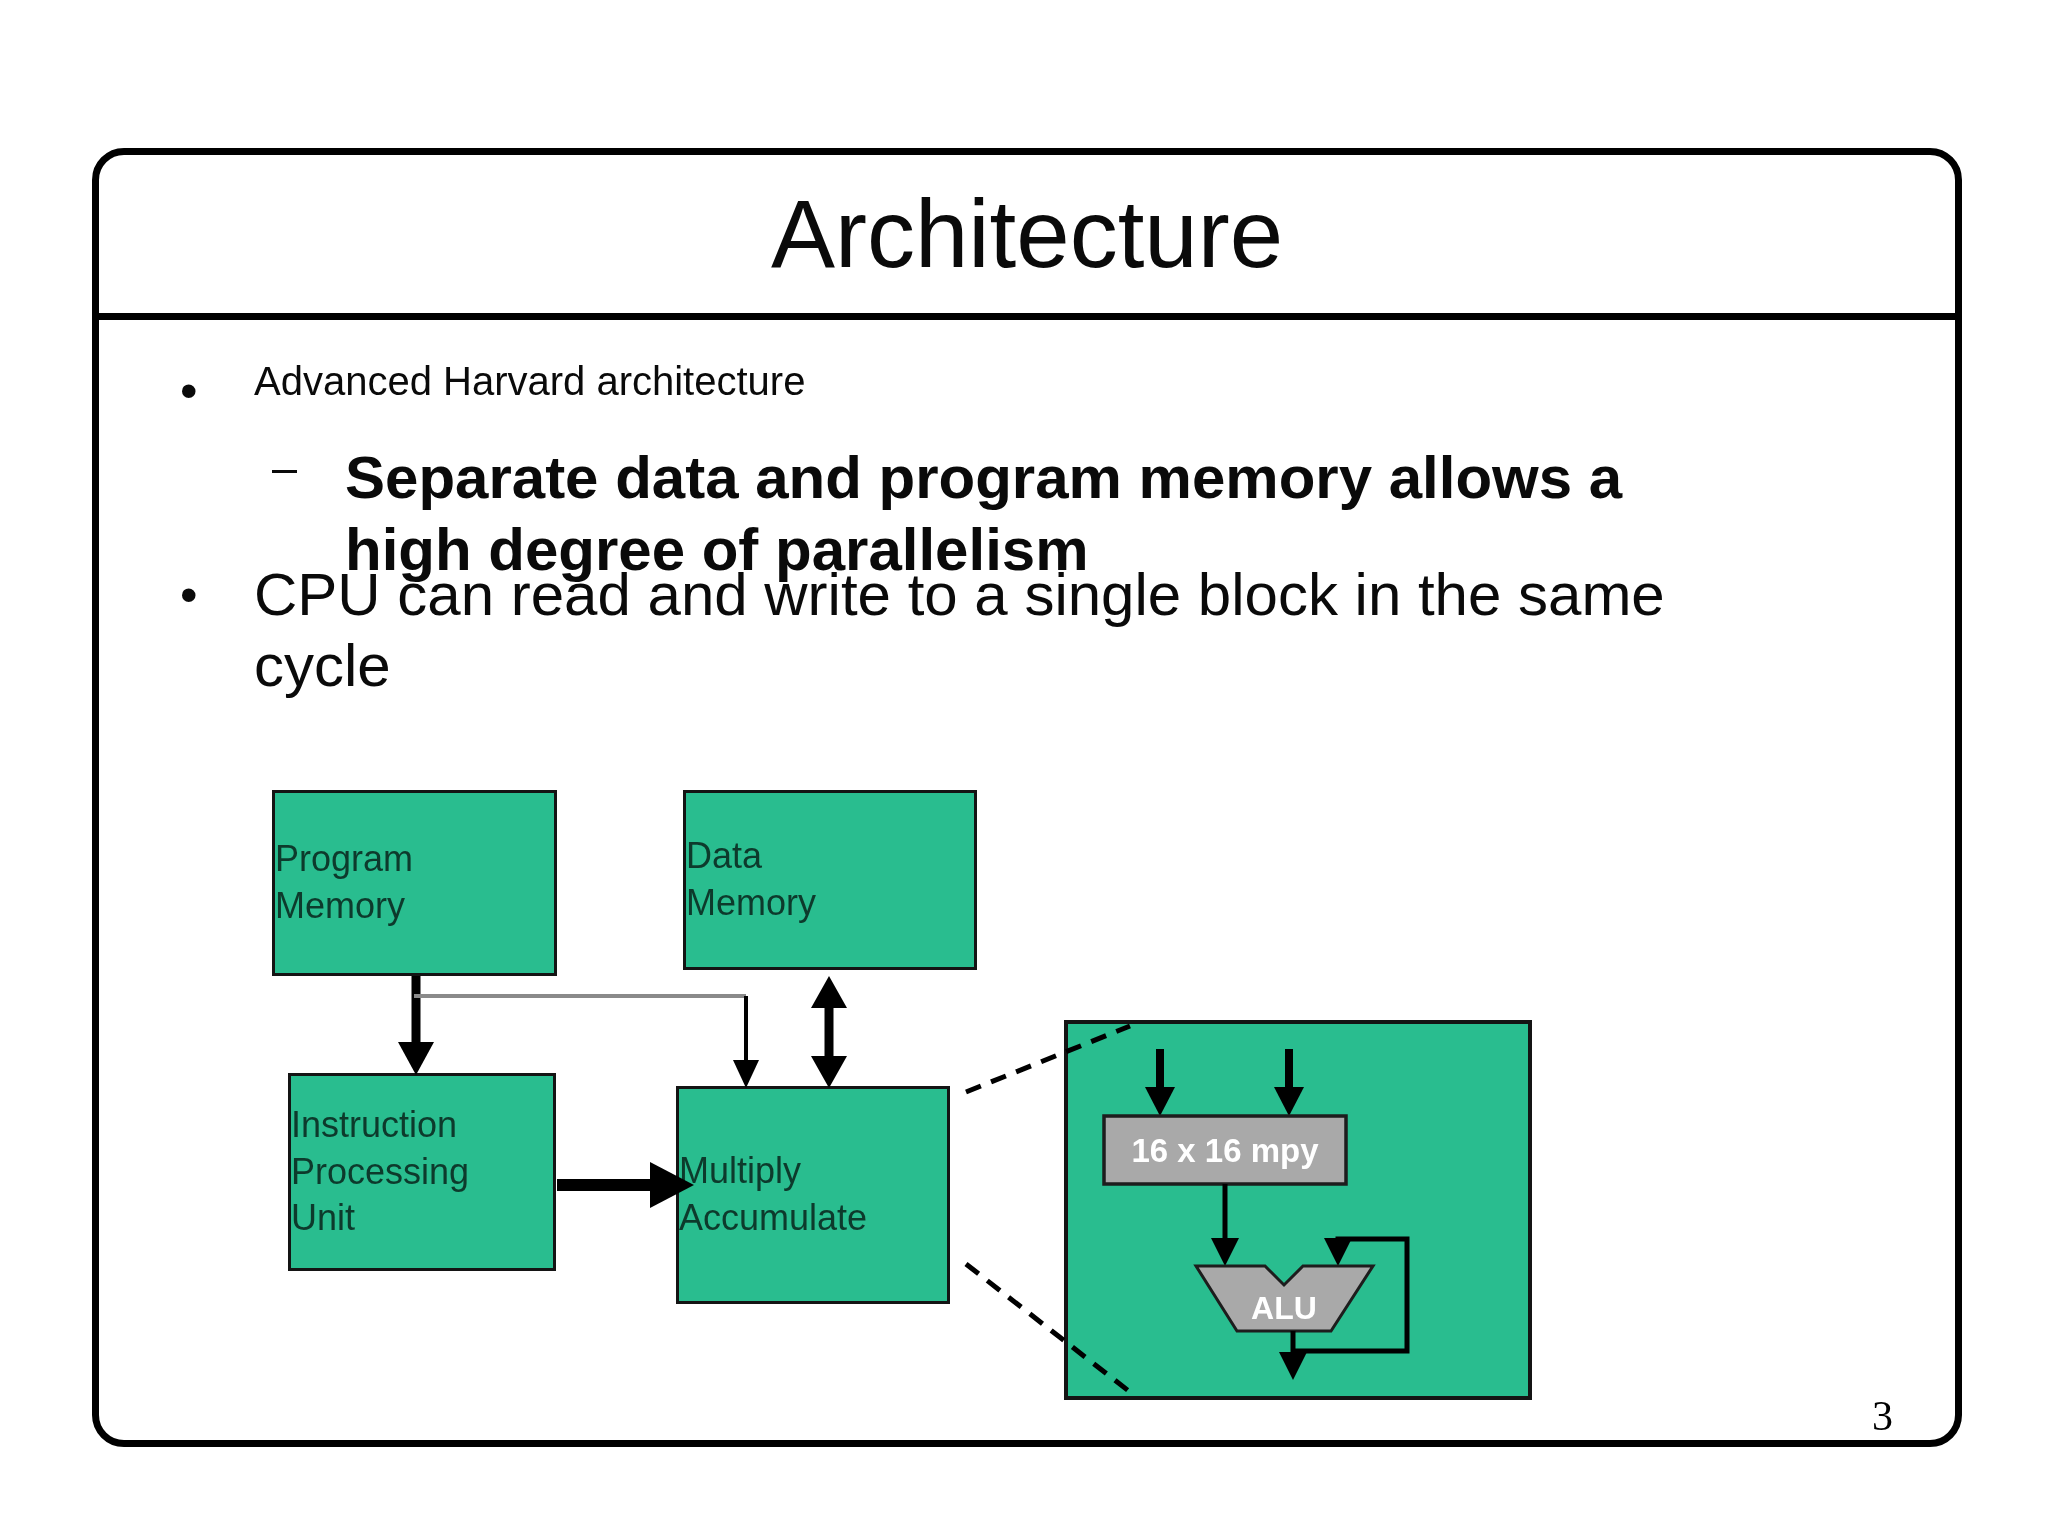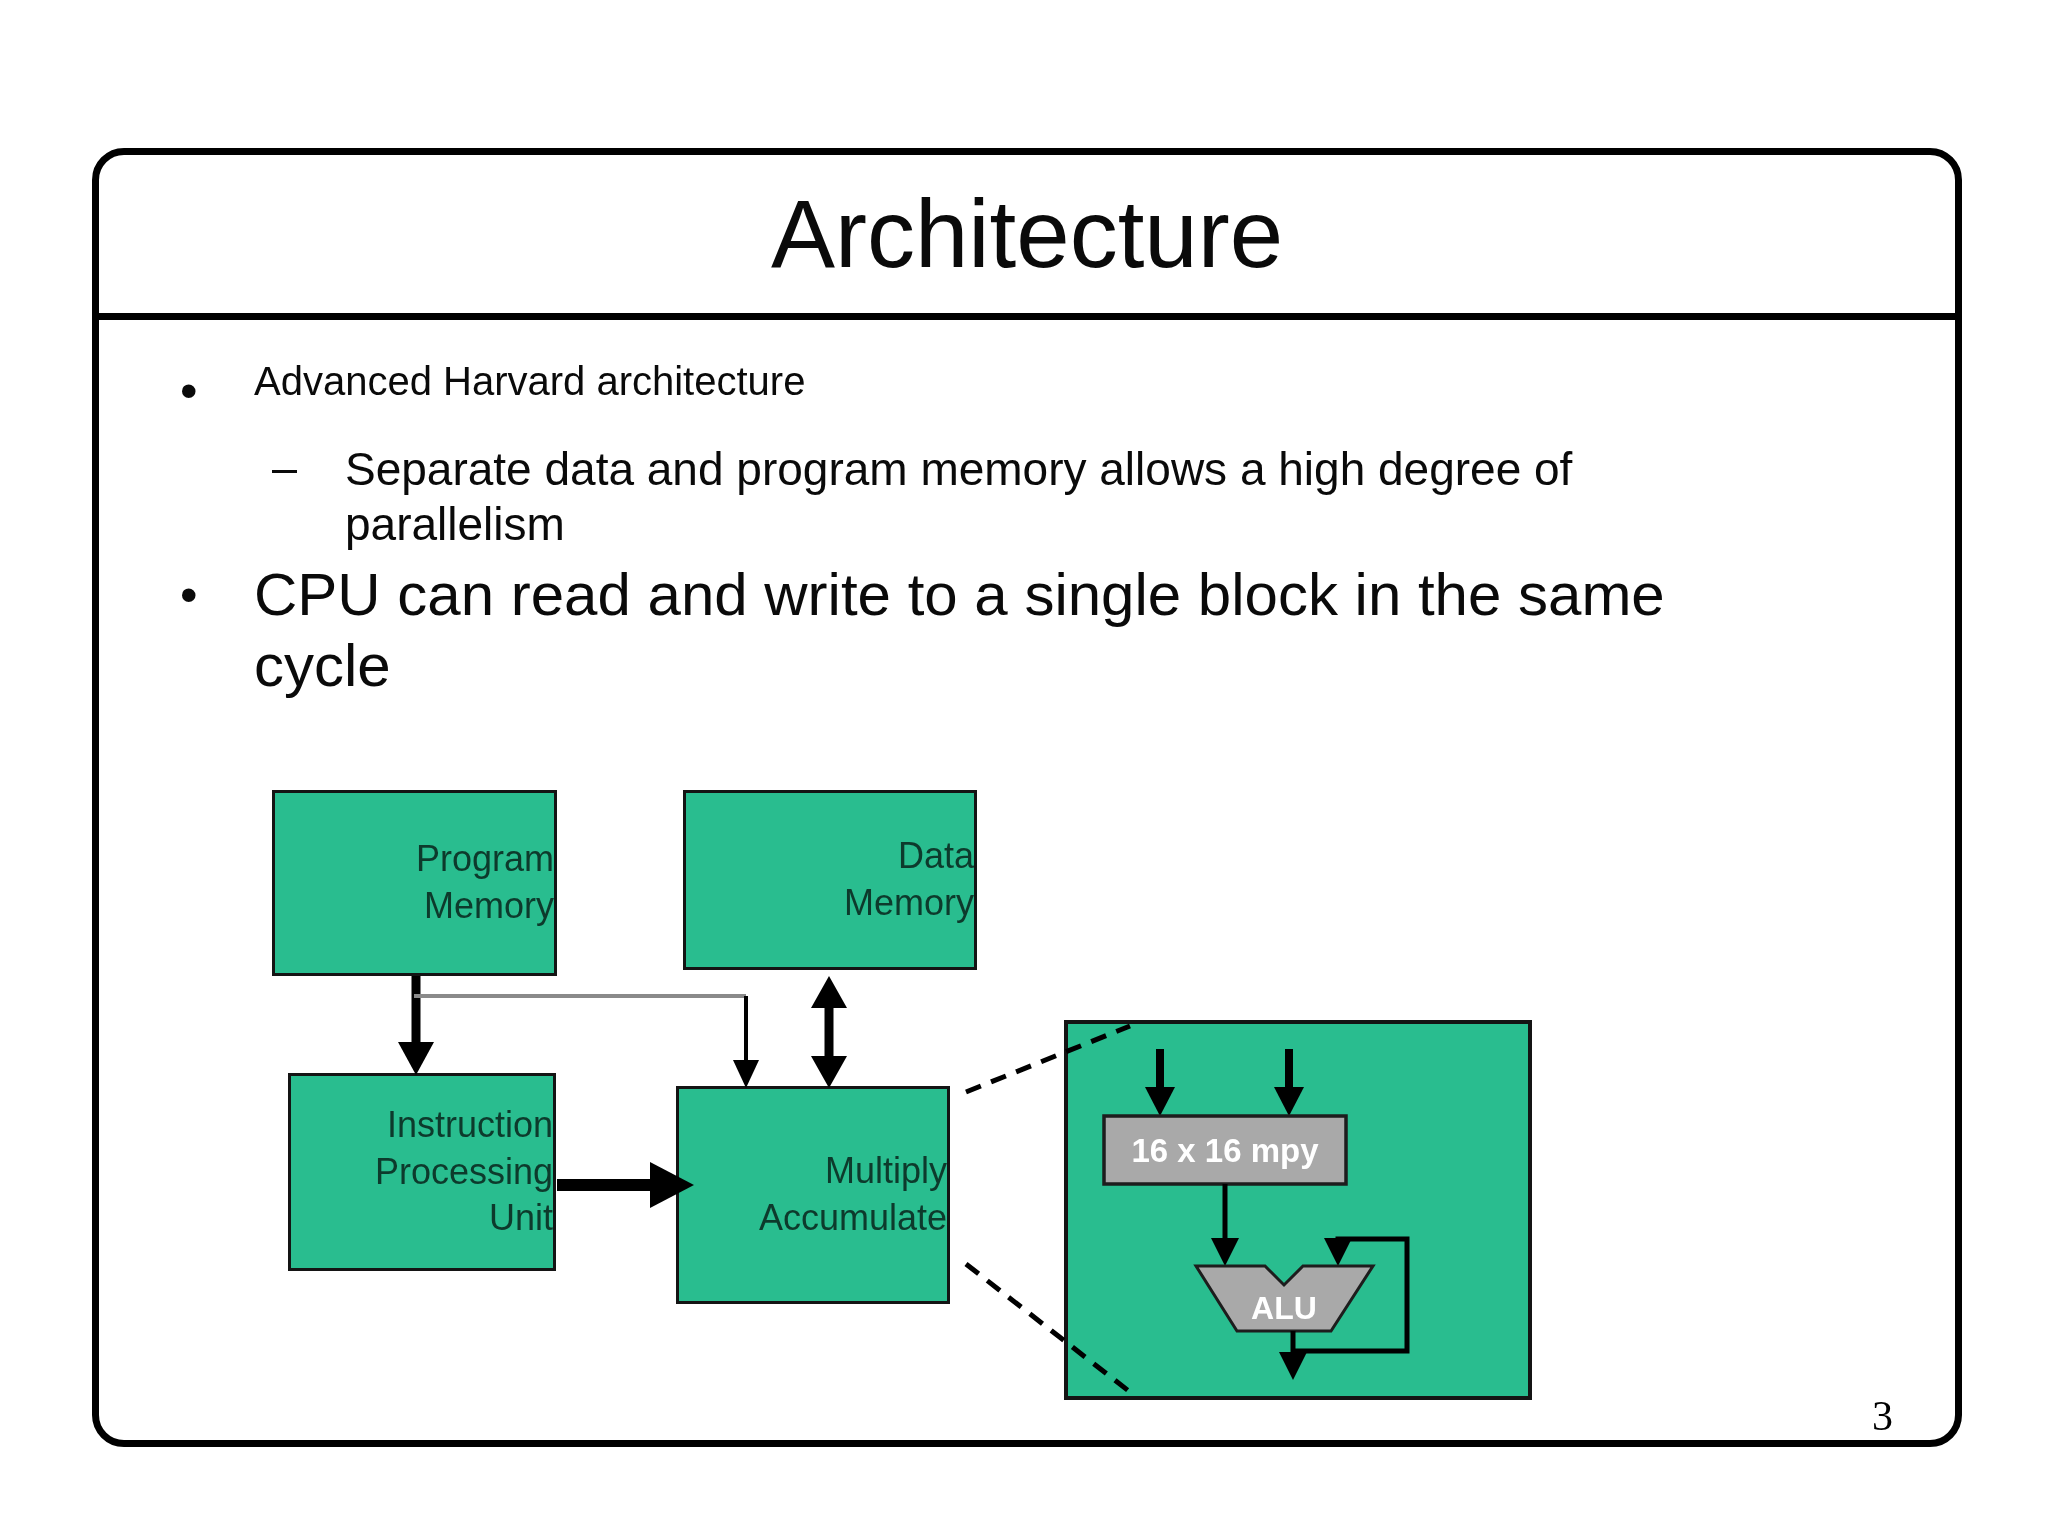--- a/index.html
+++ b/index.html
@@ -27,33 +27,33 @@
   .title-band span { font-size: 96px; line-height: 1; }
 
   
   .bullet-row { position: absolute; display: flex; }
   .b1 { left: 180px; top: 358px; }
   .b1 .marker { font-size: 50px; width: 74px; padding-top: 4px; }
   .b1 .btext  { font-size: 40px; line-height: 1.18; width: 1500px; }
 
   .sub1 { left: 272px; top: 442px; }
   .sub1 .marker { font-size: 45px; width: 73px; }
-  .sub1 .btext  { font-size: 46px; line-height: 1.2; width: 1330px; }
+  .sub1 .btext  { font-size: 60px; line-height: 1.2; width: 1330px; font-weight: bold; }
 
   .b2 { left: 180px; top: 560px; }
   .b2 .marker { font-size: 50px; width: 74px; padding-top: 6px; }
   .b2 .btext  { font-size: 60px; line-height: 1.18; width: 1490px; }
 
   
   .gbox {
     position: absolute;
     background: #29bd8f;
     border: 3px solid #141414;
     display: flex; flex-direction: column;
-    align-items: flex-end; justify-content: center;
+    align-items: flex-start; justify-content: center;
     color: #0d3a2c;
     font-size: 36px; line-height: 1.3;
     text-align: center;
     box-sizing: border-box;
   }
   .pm  { left: 272px; top: 790px;  width: 285px; height: 186px; }
   .dm  { left: 683px; top: 790px;  width: 294px; height: 180px; }
   .ipu { left: 288px; top: 1073px; width: 268px; height: 198px; }
   .mac { left: 676px; top: 1086px; width: 274px; height: 218px; }
 

